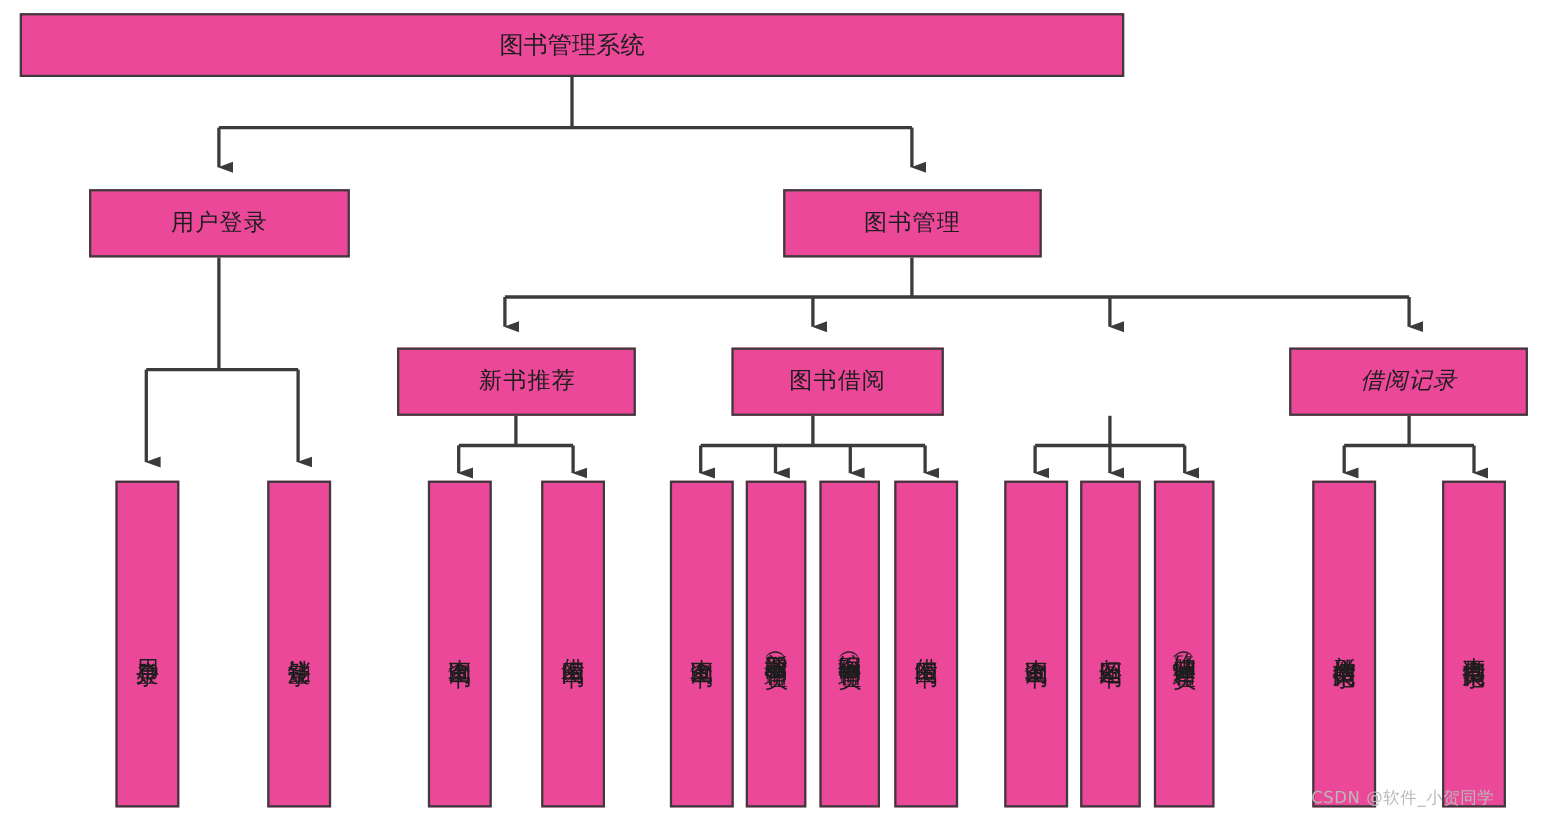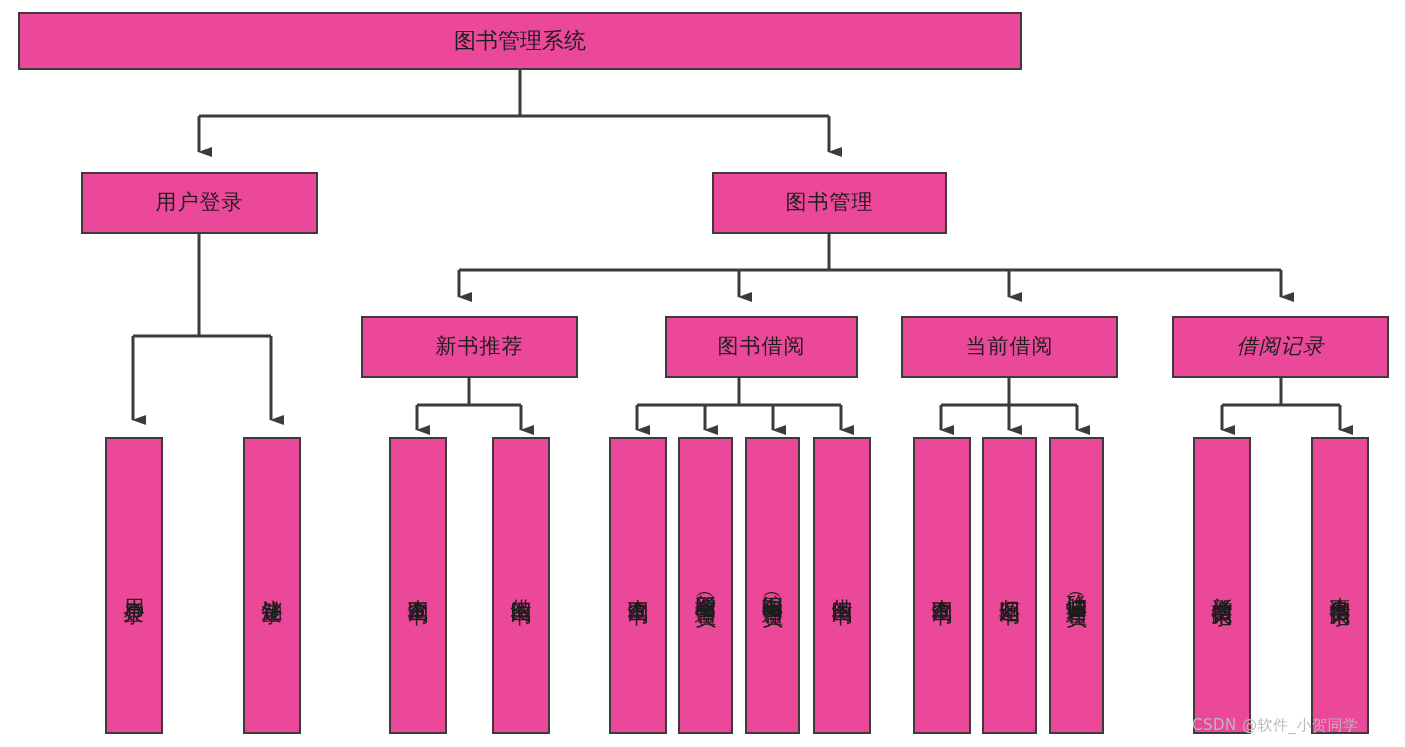--- a/index.html
+++ b/index.html
@@ -131,23 +131,20 @@
   <div class="node h" style="left:712px; top:172px; width:235px; height:62px;text-align:center;">
     <span>图书管理</span>
   </div>
 
   <div class="node h" style="left:361px; top:316px; width:217px; height:62px;padding-left:20px;">
     <span>新书推荐</span>
   </div>
   <div class="node h" style="left:631px; top:316px; width:193px; height:62px;margin-left:34px;">
     <span>图书借阅</span>
   </div>
-  <div class="node h" style="left:901px; top:316px; width:217px; height:62px;">
-    <span>当前借阅</span>
-  </div>
   <div class="node h" style="left:1172px; top:316px; width:217px; height:62px;font-style:italic;">
     <span>借阅记录</span>
   </div>
 
   <div class="node v" style="left:105px; top:437px; width:58px; height:297px;">
     <span class="vtext">用户登录</span>
   </div>
   <div class="node v" style="left:243px; top:437px; width:58px; height:297px;">
     <span class="vtext">注销登录</span>
   </div>

